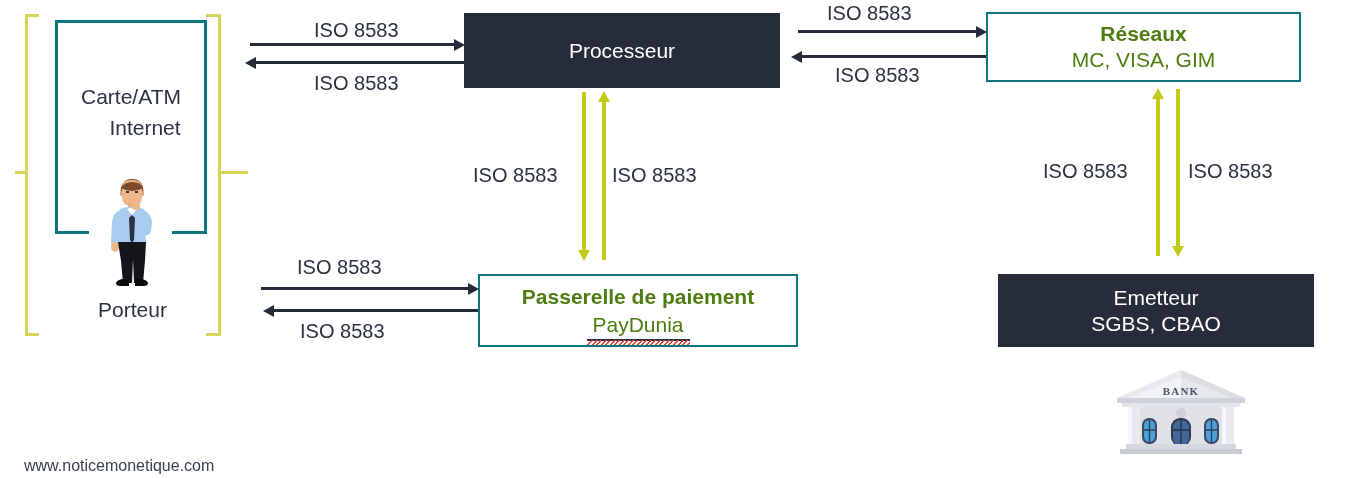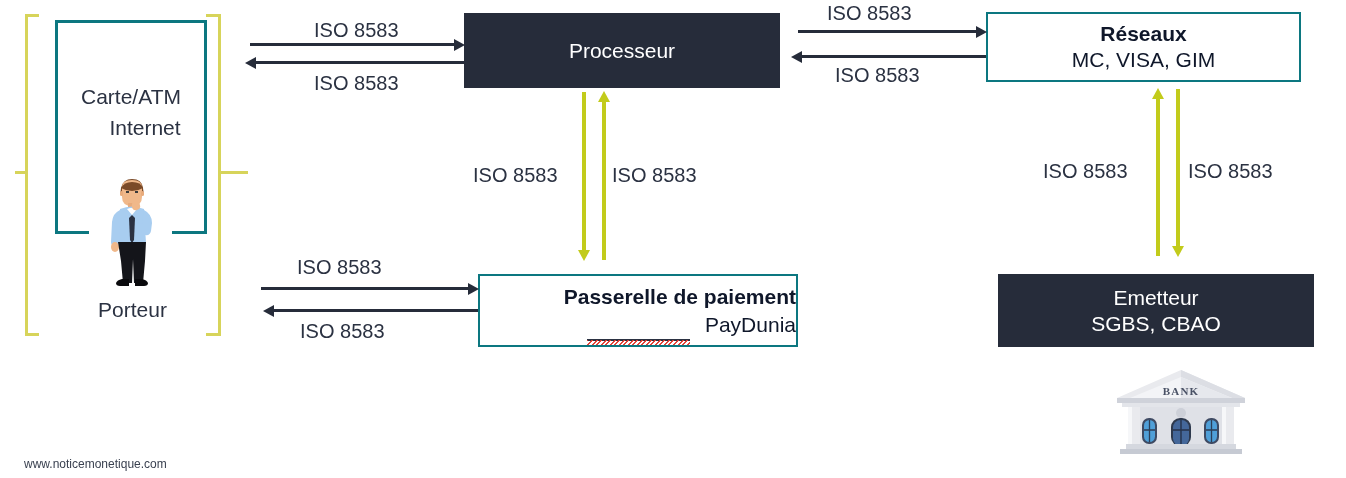--- a/index.html
+++ b/index.html
@@ -30,21 +30,21 @@
     text-align: center;
     line-height: 1.22;
   }
   .box-dark {
     background: #262c3a;
     color: #ffffff;
     border: none;
   }
   .box-teal {
     background: #ffffff;
-    color: #0f172a;
+    color: #4d7c0f;
     border: 2.5px solid #0c7780;
   }
   .box .t1 { font-size: 21px; }
   .box .t2 { font-size: 21px; }
   .bold { font-weight: bold; }
 
   
   .frame-seg { position: absolute; background: #0c7780; }
 
   
@@ -127,21 +127,21 @@
   }
   .underline-line {
     position: absolute;
     height: 1.6px;
     background: #2b3242;
   }
 
   
   .footer {
     position: absolute;
-    font-size: 12px;
+    font-size: 16px;
     color: #3a4150;
   }
 
   
   .illus { position: absolute; }
 </style>
 </head>
 <body>
 
 <div id="canvas">
@@ -207,21 +207,21 @@
 
   <div class="box box-dark" style="left:464px; top:13px; width:316px; height:75px;">
     <div class="t1">Processeur</div>
   </div>
 
   <div class="box box-teal" style="left:986px; top:12px; width:315px; height:70px;">
     <div class="t1 bold">Réseaux</div>
     <div class="t2">MC, VISA, GIM</div>
   </div>
 
-  <div class="box box-teal" style="left:478px; top:274px; width:320px; height:73px;align-items:flex-end;">
+  <div class="box box-teal" style="left:478px; top:274px; width:320px; height:73px;">
     <div class="t1 bold">Passerelle de paiement</div>
     <div class="t2" style="margin-top:2px;">PayDunia</div>
   </div>
   <div class="underline-line" style="left:587px; top:339px; width:103px;"></div>
   <div class="squiggle" style="left:587px; top:340px; width:103px;"></div>
 
   <div class="box box-dark" style="left:998px; top:274px; width:316px; height:73px;">
     <div class="t1">Emetteur</div>
     <div class="t2">SGBS, CBAO</div>
   </div>

